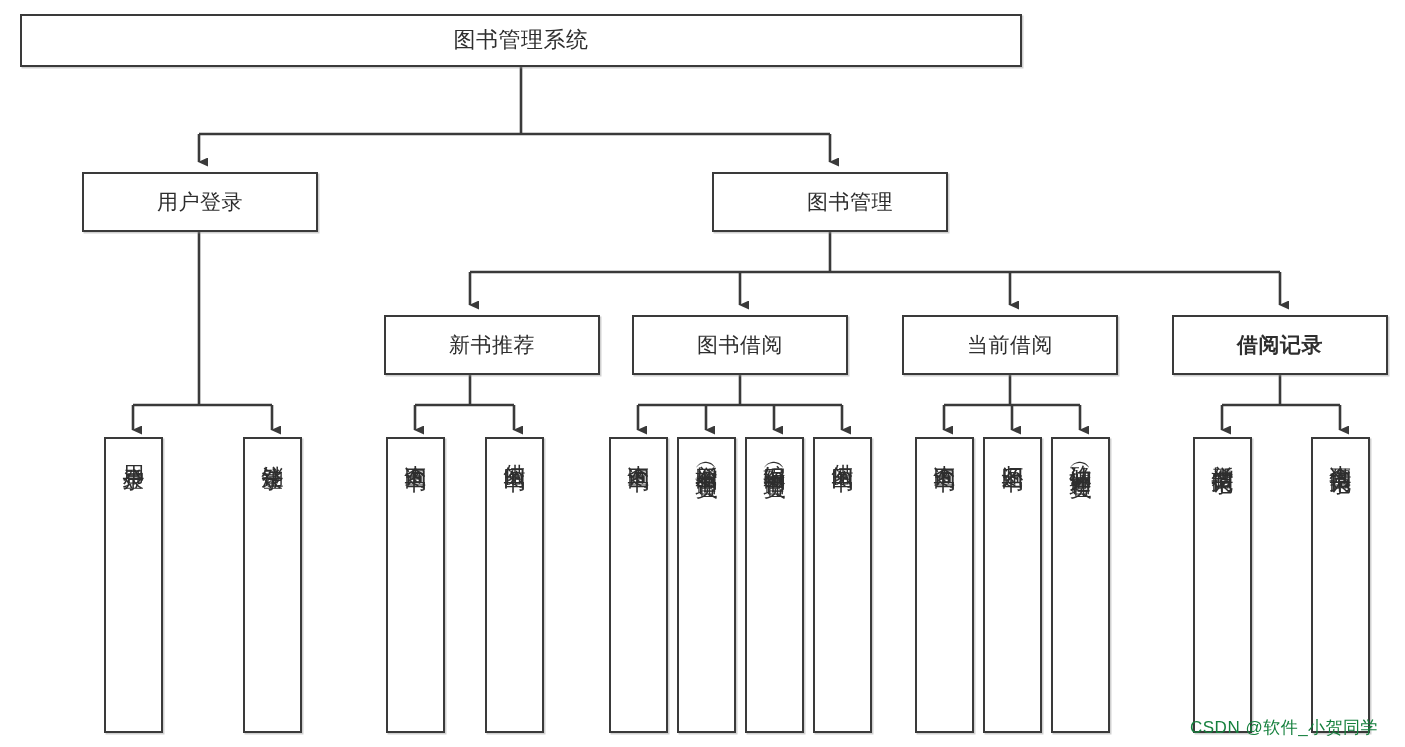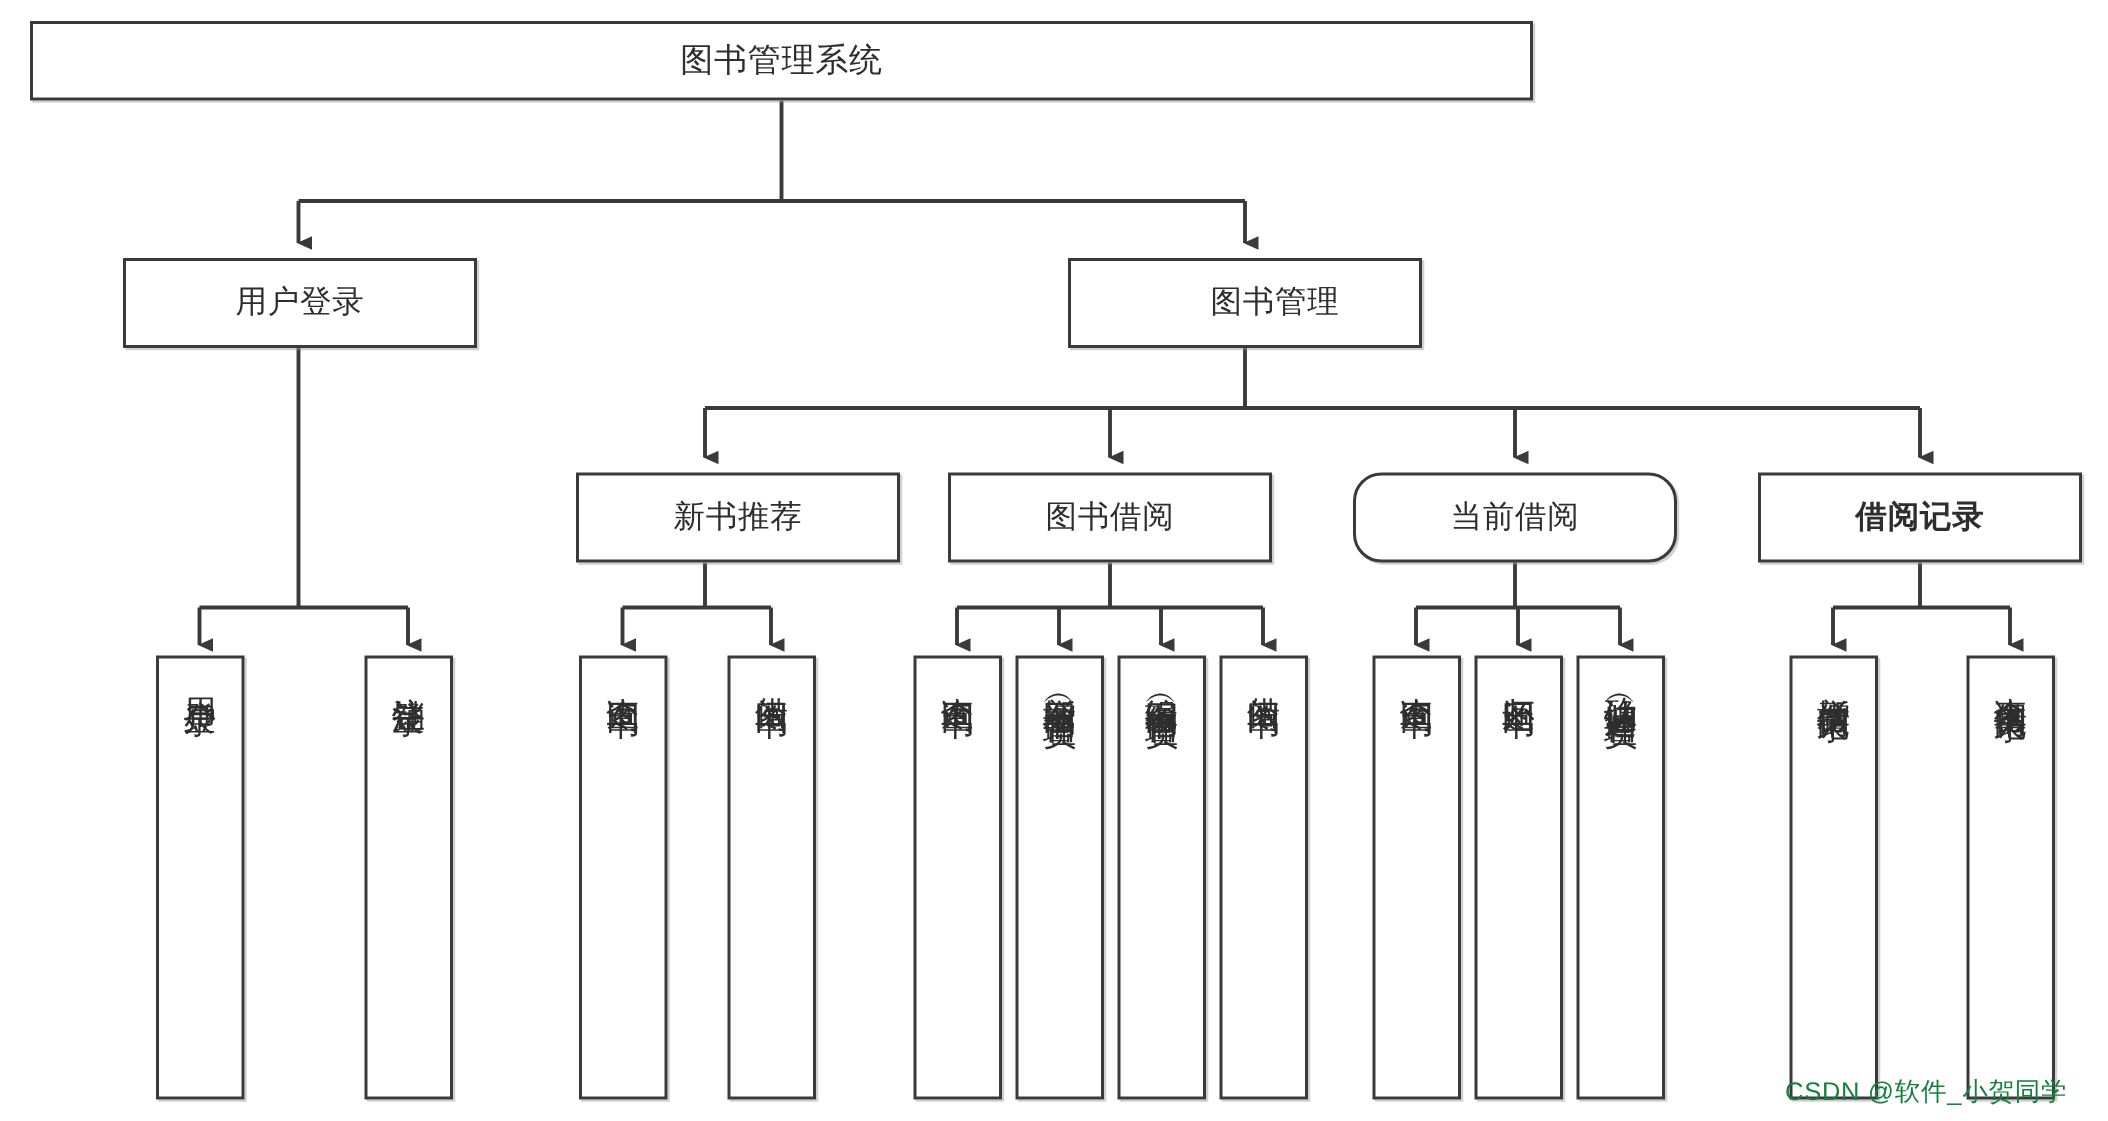--- a/index.html
+++ b/index.html
@@ -138,21 +138,21 @@
   <div class="node horiz" style="left:712px; top:172px; width:236px; height:60px;padding-left:40px;">
     <span class="node-label">图书管理</span>
   </div>
 
   <div class="node horiz" style="left:384px; top:315px; width:216px; height:60px;">
     <span class="node-label">新书推荐</span>
   </div>
   <div class="node horiz" style="left:632px; top:315px; width:216px; height:60px;">
     <span class="node-label">图书借阅</span>
   </div>
-  <div class="node horiz" style="left:902px; top:315px; width:216px; height:60px;border-radius:19px;">
+  <div class="node horiz" style="left:902px; top:315px; width:216px; height:60px;">
     <span class="node-label">当前借阅</span>
   </div>
   <div class="node horiz" style="left:1172px; top:315px; width:216px; height:60px;font-weight:bold;">
     <span class="node-label">借阅记录</span>
   </div>
 
   <div class="node vert" style="left:104px; top:437px; width:59px; height:296px;">
     <span class="node-label">用户登录</span>
   </div>
   <div class="node vert" style="left:243px; top:437px; width:59px; height:296px;">

